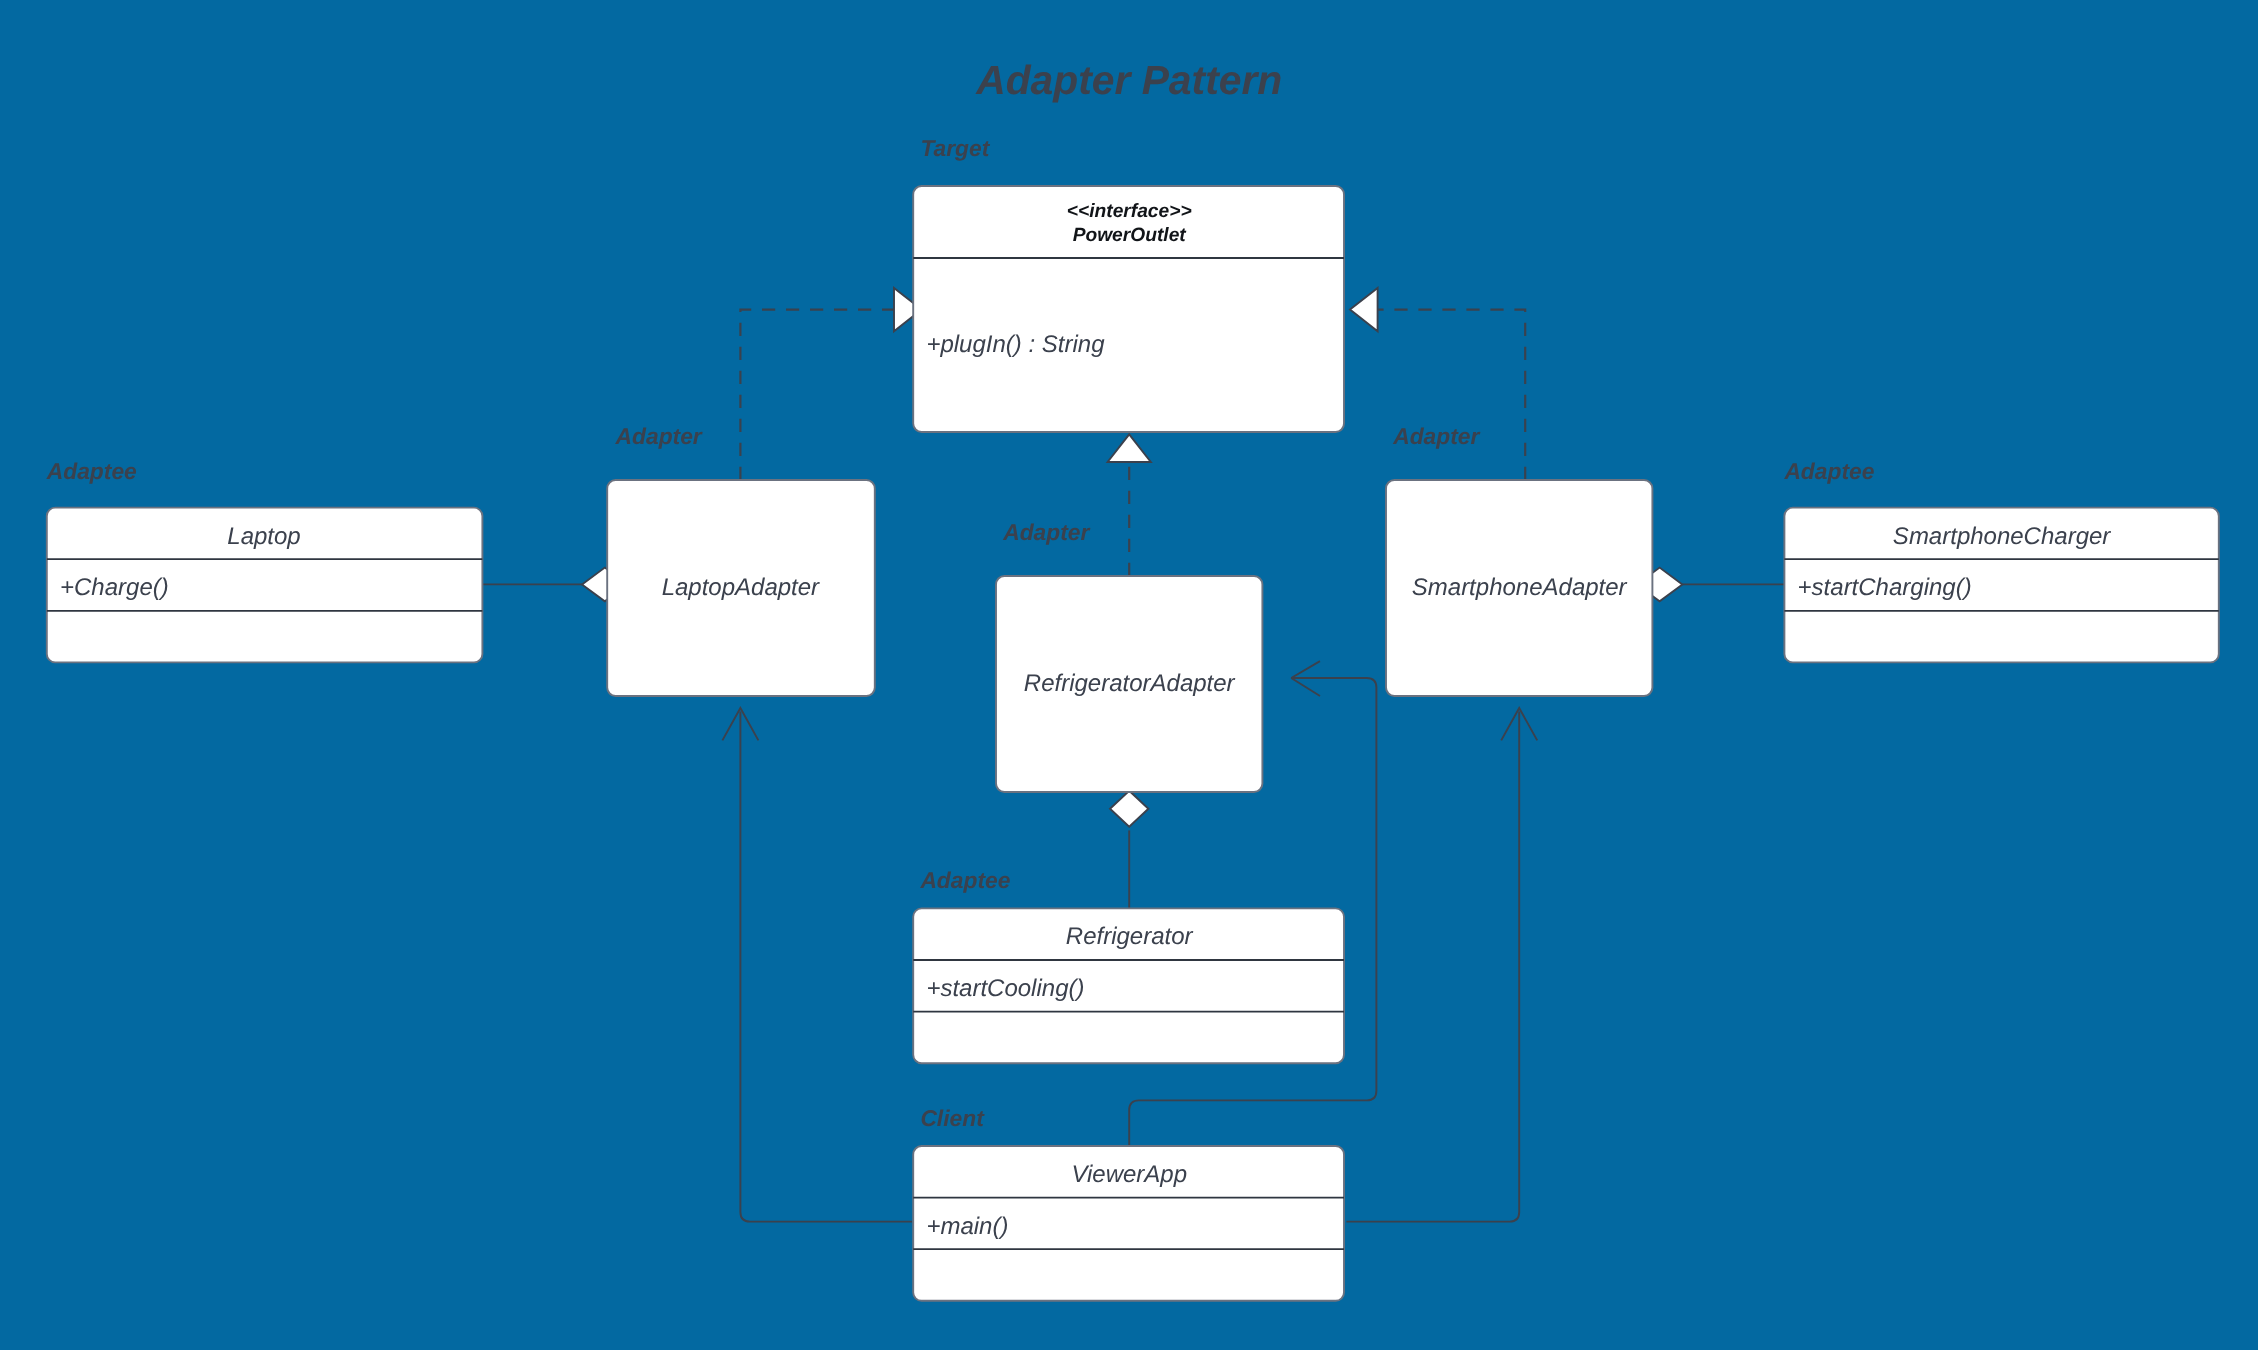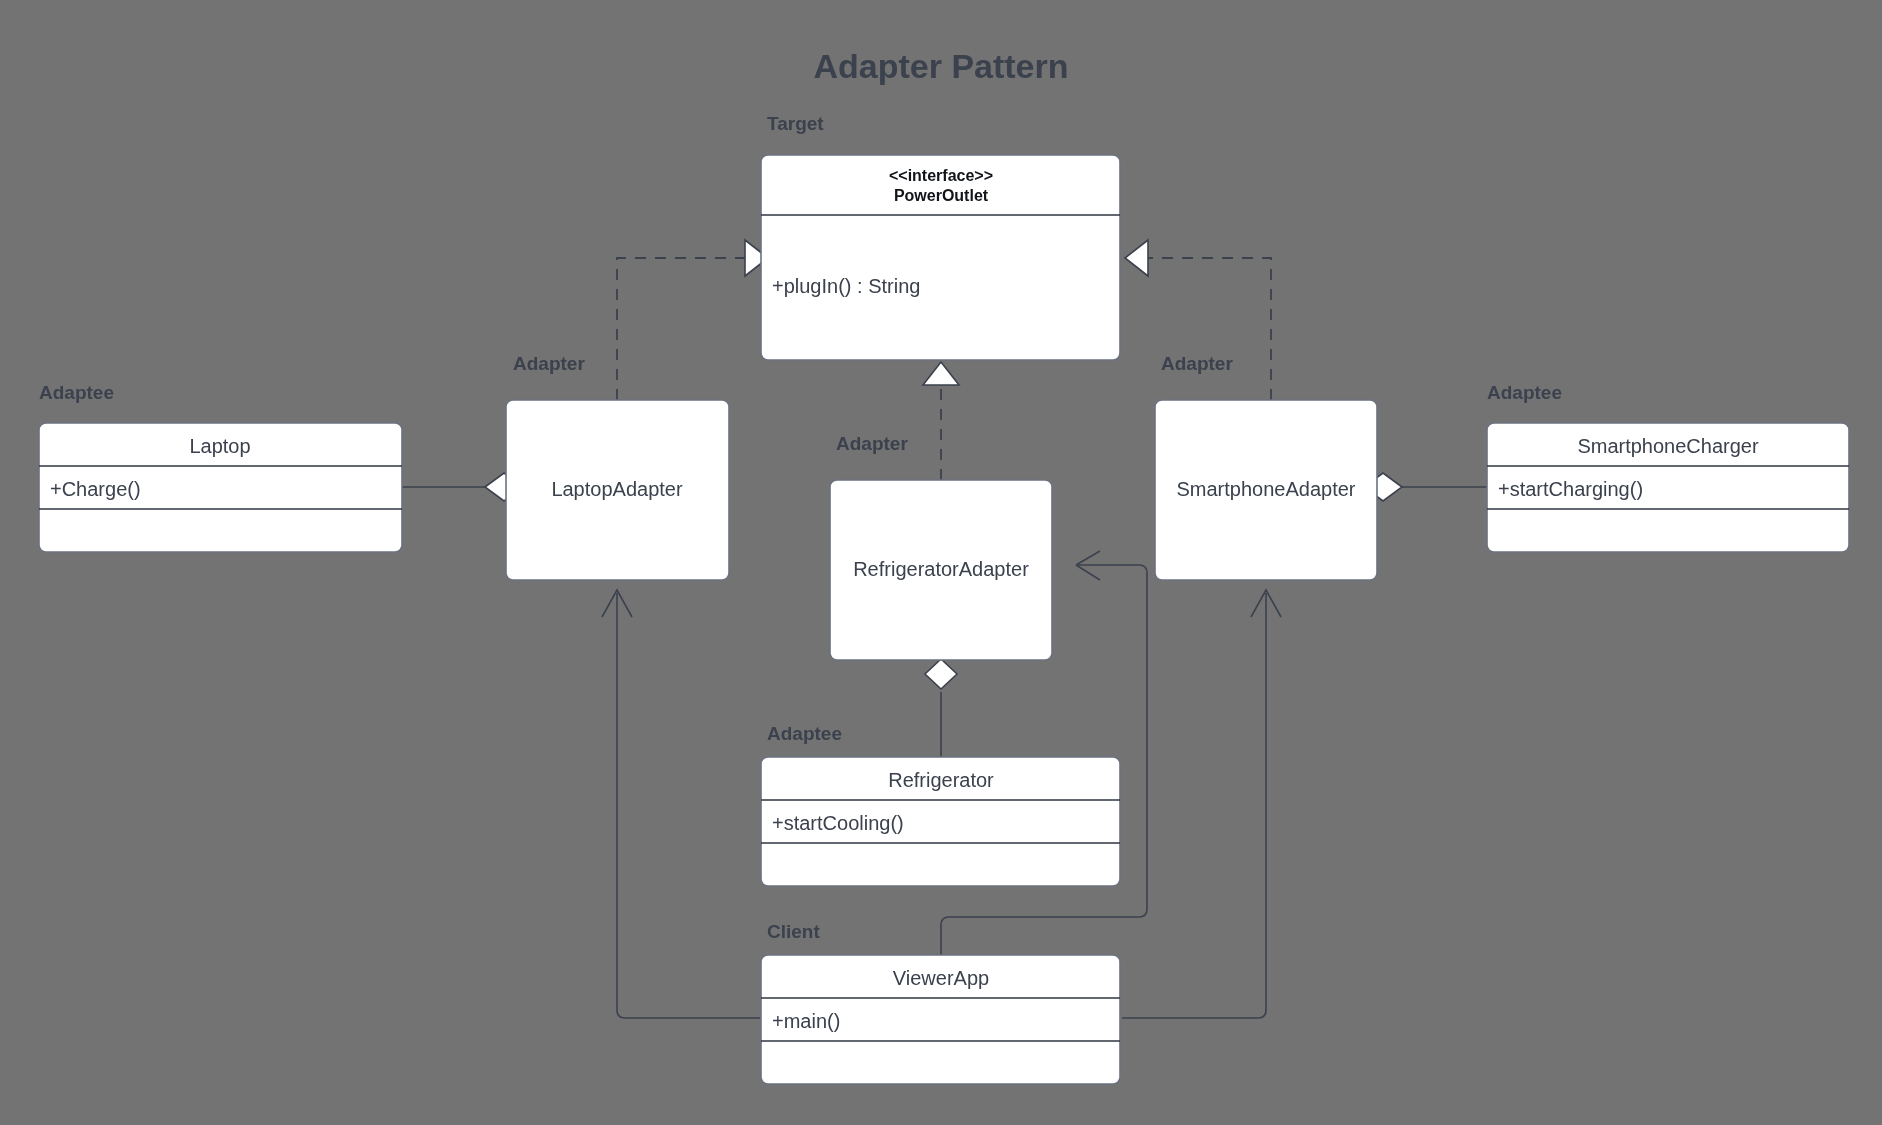--- a/index.html
+++ b/index.html
@@ -10,21 +10,22 @@
   body {
     width: 1882px;
     height: 1125px;
     overflow: hidden;
     font-family: "Liberation Sans", sans-serif;
   }
   #stage {
     position: relative;
     width: 1882px;
     height: 1125px;
-    background: #737373;
+    background: #0369a1;
+    font-style: italic;
   }
   svg#diagram {
     position: absolute;
     left: 0;
     top: 0;
     width: 1882px;
     height: 1125px;
     display: block;
   }
   .diagram-title {

